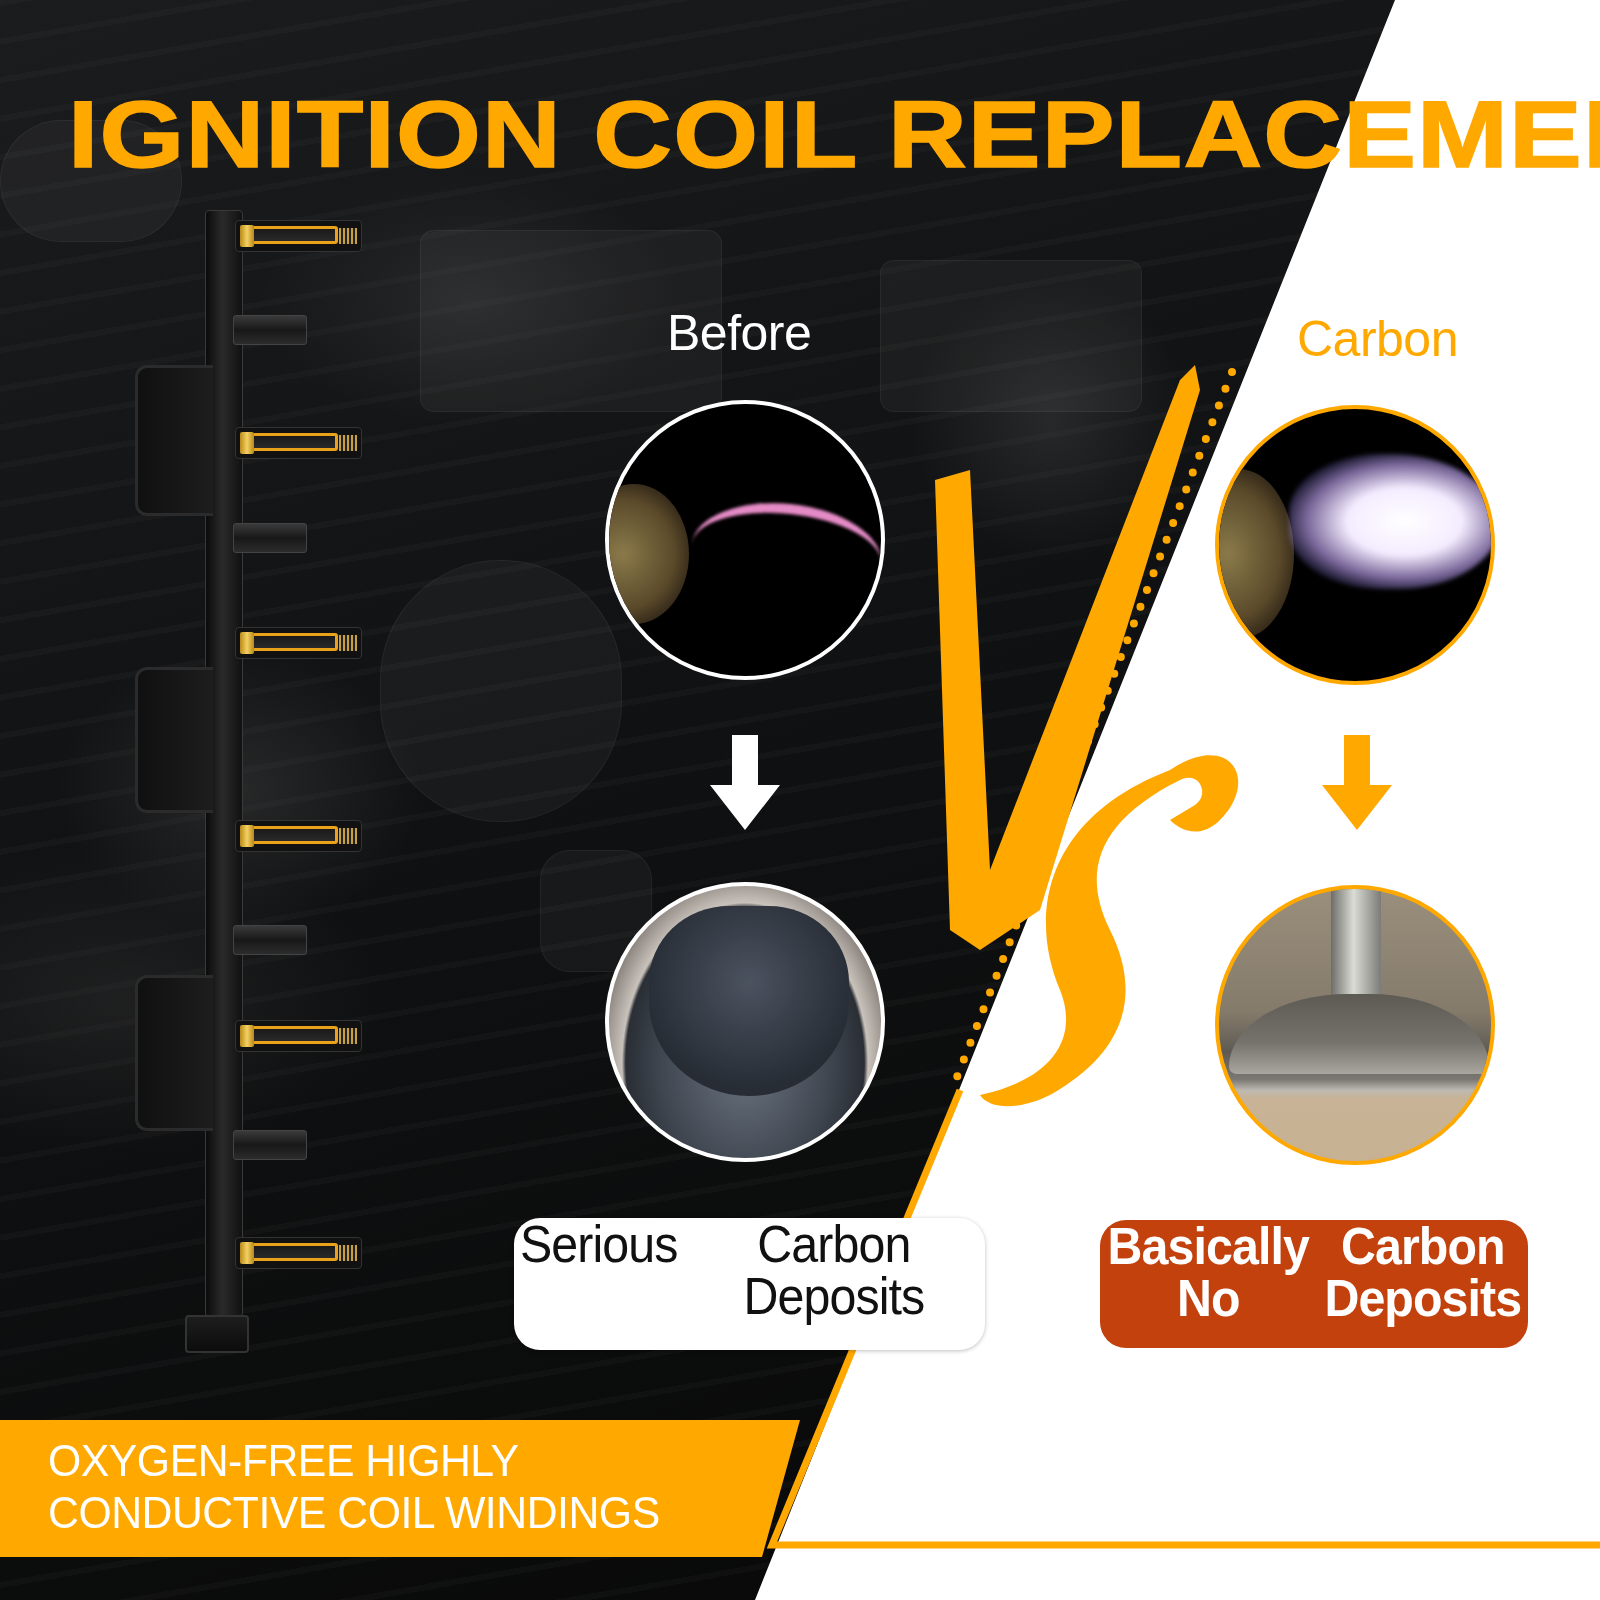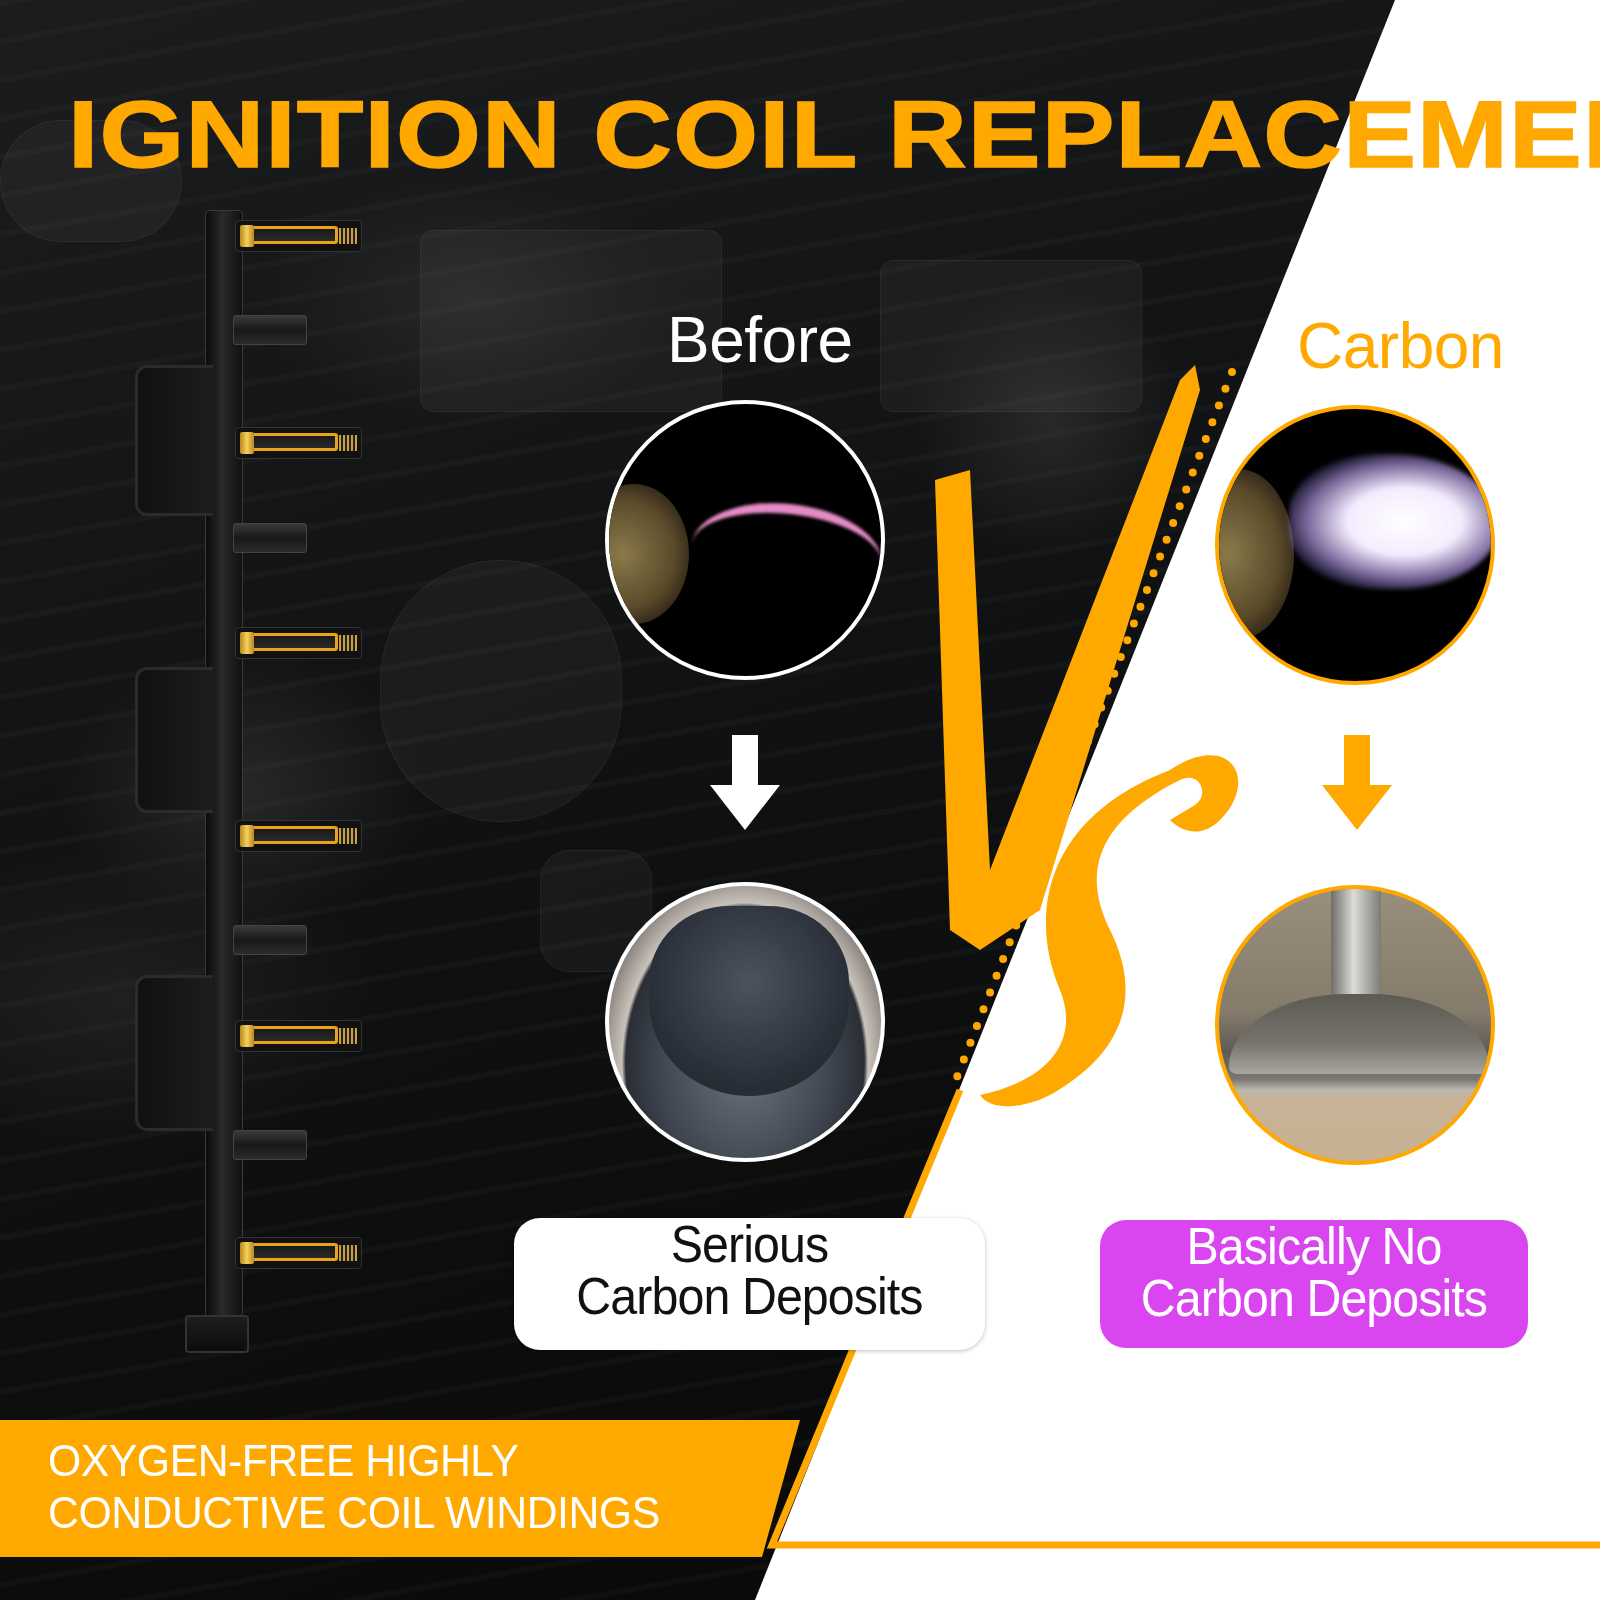--- a/index.html
+++ b/index.html
@@ -33,21 +33,21 @@
   .coil-spine { position:absolute; left:75px; top:5px; width:36px; height:1105px; background:linear-gradient(90deg,#0b0b0b,#2a2a2a 45%,#111); border:1px solid #3a3a3a; border-radius:4px; }
   .coil-bracket { position:absolute; left:5px; width:75px; border:3px solid #2b2b2b; border-right:none; border-radius:12px 0 0 12px; background:linear-gradient(90deg,#101010,#1d1d1d); }
   .boot-gold { position:absolute; left:105px; width:125px; height:30px; border-radius:4px; background:#111; border:1px solid #333; }
   .boot-gold::before { content:""; position:absolute; left:4px; top:5px; width:98px; height:18px; border:3px solid #E9A21A; border-radius:3px; background:linear-gradient(#1a1a1a,#2a2a2a); box-sizing:border-box; }
   .boot-gold::after { content:""; position:absolute; left:4px; top:4px; width:14px; height:22px; background:linear-gradient(90deg,#B88A1A,#F5D060,#B88A1A); border-radius:2px; }
   .boot-gold .thread { position:absolute; right:4px; top:7px; width:18px; height:16px; background:repeating-linear-gradient(90deg,#C9A040 0 2px,#222 2px 4px); }
   .boot-plain { position:absolute; left:103px; width:72px; height:28px; background:linear-gradient(#3a3a3a,#181818 50%,#2c2c2c); border-radius:3px; border:1px solid #444; }
   .coil-connector { position:absolute; left:55px; top:1110px; width:60px; height:34px; background:linear-gradient(#1d1d1d,#0c0c0c); border:2px solid #333; border-radius:4px; }
 
   
-  .section-label { position:absolute; margin:0; font-size:64px; font-weight:400; line-height:1; letter-spacing:-0.5px; }
+  .section-label { position:absolute; margin:0; font-size:50px; font-weight:400; line-height:1; letter-spacing:-0.5px; }
   #before-label { left:667px; top:308px; color:#ffffff; }
   #after-label { left:1297px; top:314px; color:#FFA800; }
 
   
   .photo-circle { position:absolute; width:280px; height:280px; border-radius:50%; overflow:hidden; box-sizing:border-box; }
   #before-spark { left:605px; top:400px; border:4px solid #ffffff; background:#000; }
   #before-carbon { left:605px; top:882px; border:4px solid #ffffff; background:radial-gradient(ellipse at 50% 65%, #6b7480 0%, #3e454f 45%, #2a2e35 62%, #c9c2bb 64%, #8d8680 75%, #d9d9d9 100%); }
   #after-spark { left:1215px; top:405px; border:4px solid #FFA800; background:#000; }
   #after-valve { left:1215px; top:885px; border:4px solid #FFA800; background:linear-gradient(180deg,#9a8f7c 0%,#857b6b 45%,#5e5a53 60%,#7b7873 70%,#bdb9b1 74%,#c8b396 77%,#c6b193 100%); }
 
@@ -60,24 +60,24 @@
   .valve-head { position:absolute; left:10px; top:105px; width:260px; height:80px; border-radius:50% 50% 8px 8px / 100% 100% 8px 8px; background:linear-gradient(#5d5a54,#75726c 60%,#a9a6a0); }
   .carbon-heap { position:absolute; left:40px; top:20px; width:200px; height:190px; border-radius:40% 40% 50% 50%; background:radial-gradient(circle at 50% 40%, #505762 0%, #2f343c 70%); filter:contrast(1.1); }
 
   
   .down-arrow { position:absolute; width:70px; height:95px; }
 
   
   #vs-mark { position:absolute; left:930px; top:350px; width:340px; height:760px; }
 
   
-  .caption-box { position:absolute; box-sizing:border-box; border-radius:26px; text-align:center; display:flex; flex-direction:column; justify-content:flex-start; }
+  .caption-box { position:absolute; box-sizing:border-box; border-radius:26px; text-align:center; display:flex; flex-direction:row; justify-content:flex-start; }
   .caption-line { display:block; font-size:52px; line-height:52px; letter-spacing:-1px; transform:scaleX(0.93); }
   #caption-before { left:514px; top:1218px; width:471px; height:132px; background:#ffffff; color:#111; box-shadow:0 1px 4px rgba(0,0,0,0.25); }
-  #caption-after { left:1100px; top:1220px; width:428px; height:128px; background:#d946ef; color:#ffffff; }
+  #caption-after { left:1100px; top:1220px; width:428px; height:128px; background:#c2410c; color:#ffffff;font-weight:bold; }
 
   
   #feature-banner { position:absolute; left:0; top:1420px; width:800px; height:137px;
     background:#FFA800; clip-path:polygon(0 0, 800px 0, 762px 137px, 0 137px); }
   .banner-line { position:absolute; left:48px; margin:0; color:#ffffff; font-size:45px; line-height:1; letter-spacing:-0.5px; transform:scaleX(0.95); transform-origin:left; white-space:nowrap; }
   #banner-line-1 { top:1438px; }
   #banner-line-2 { top:1490px; }
 </style>
 </head>
 <body>

